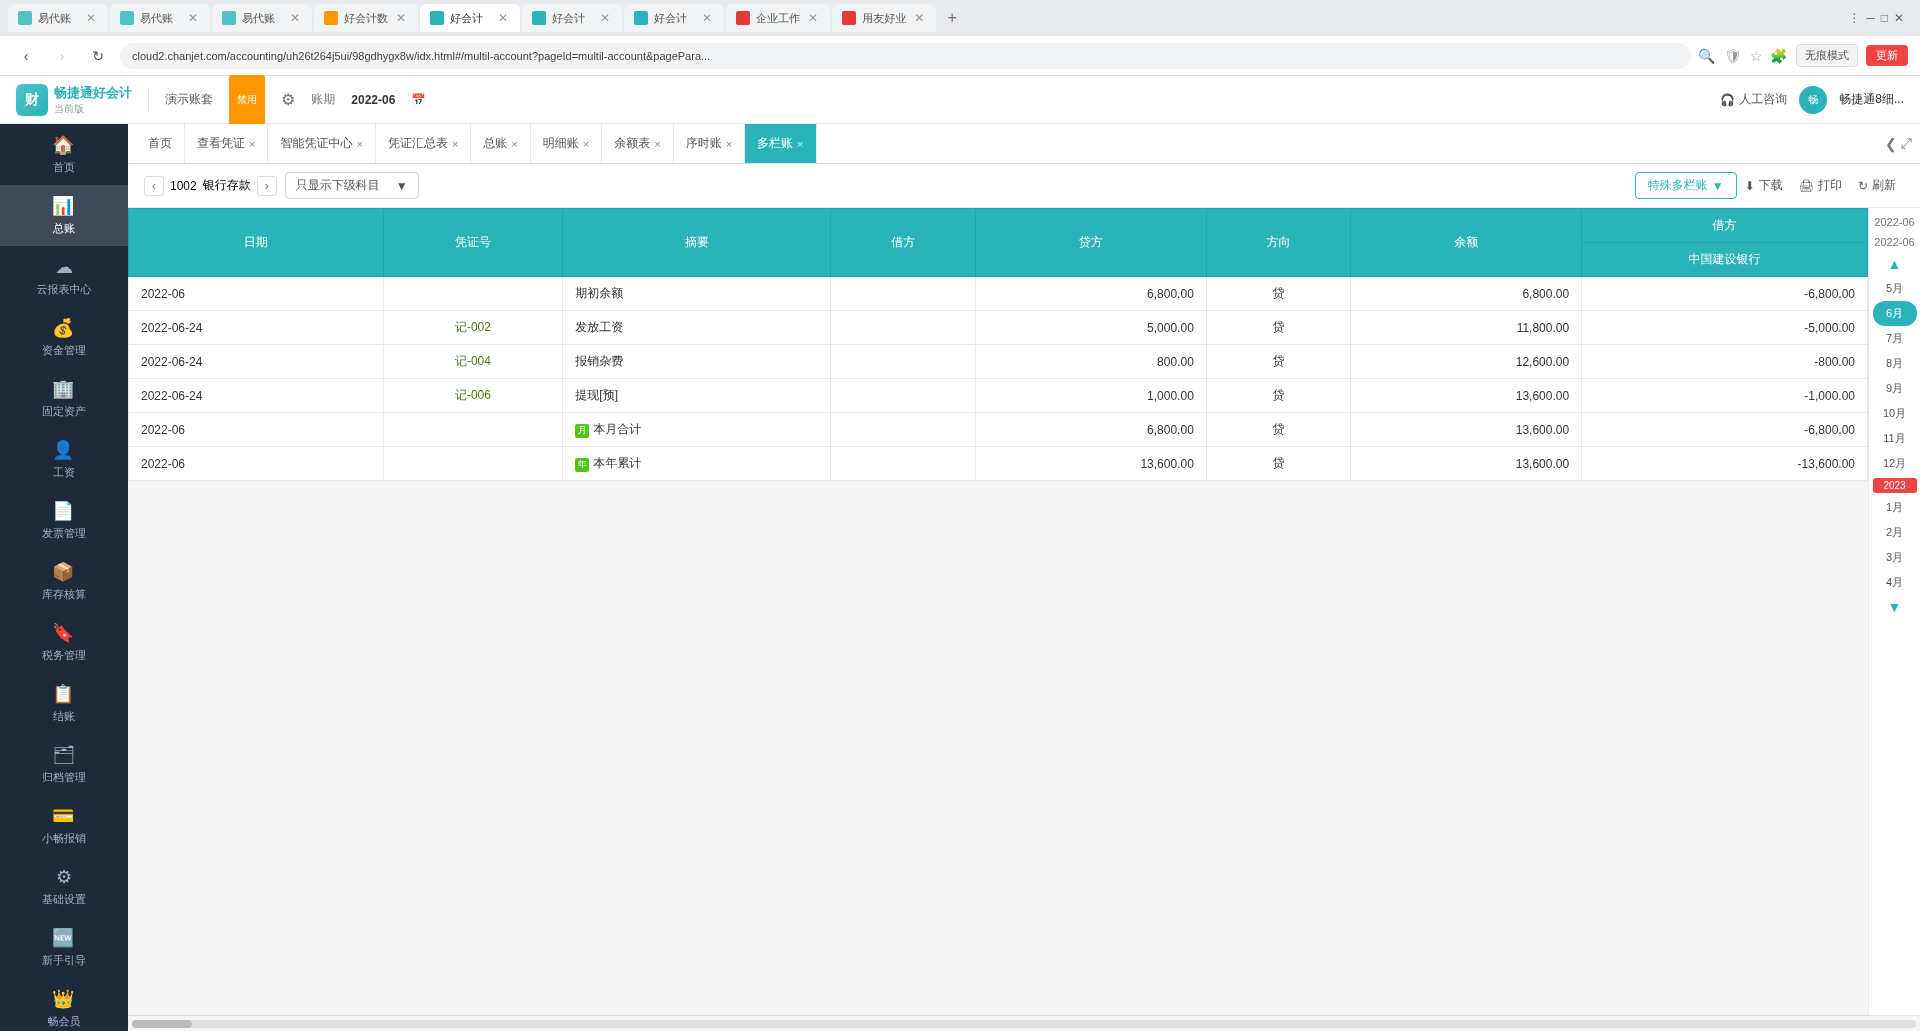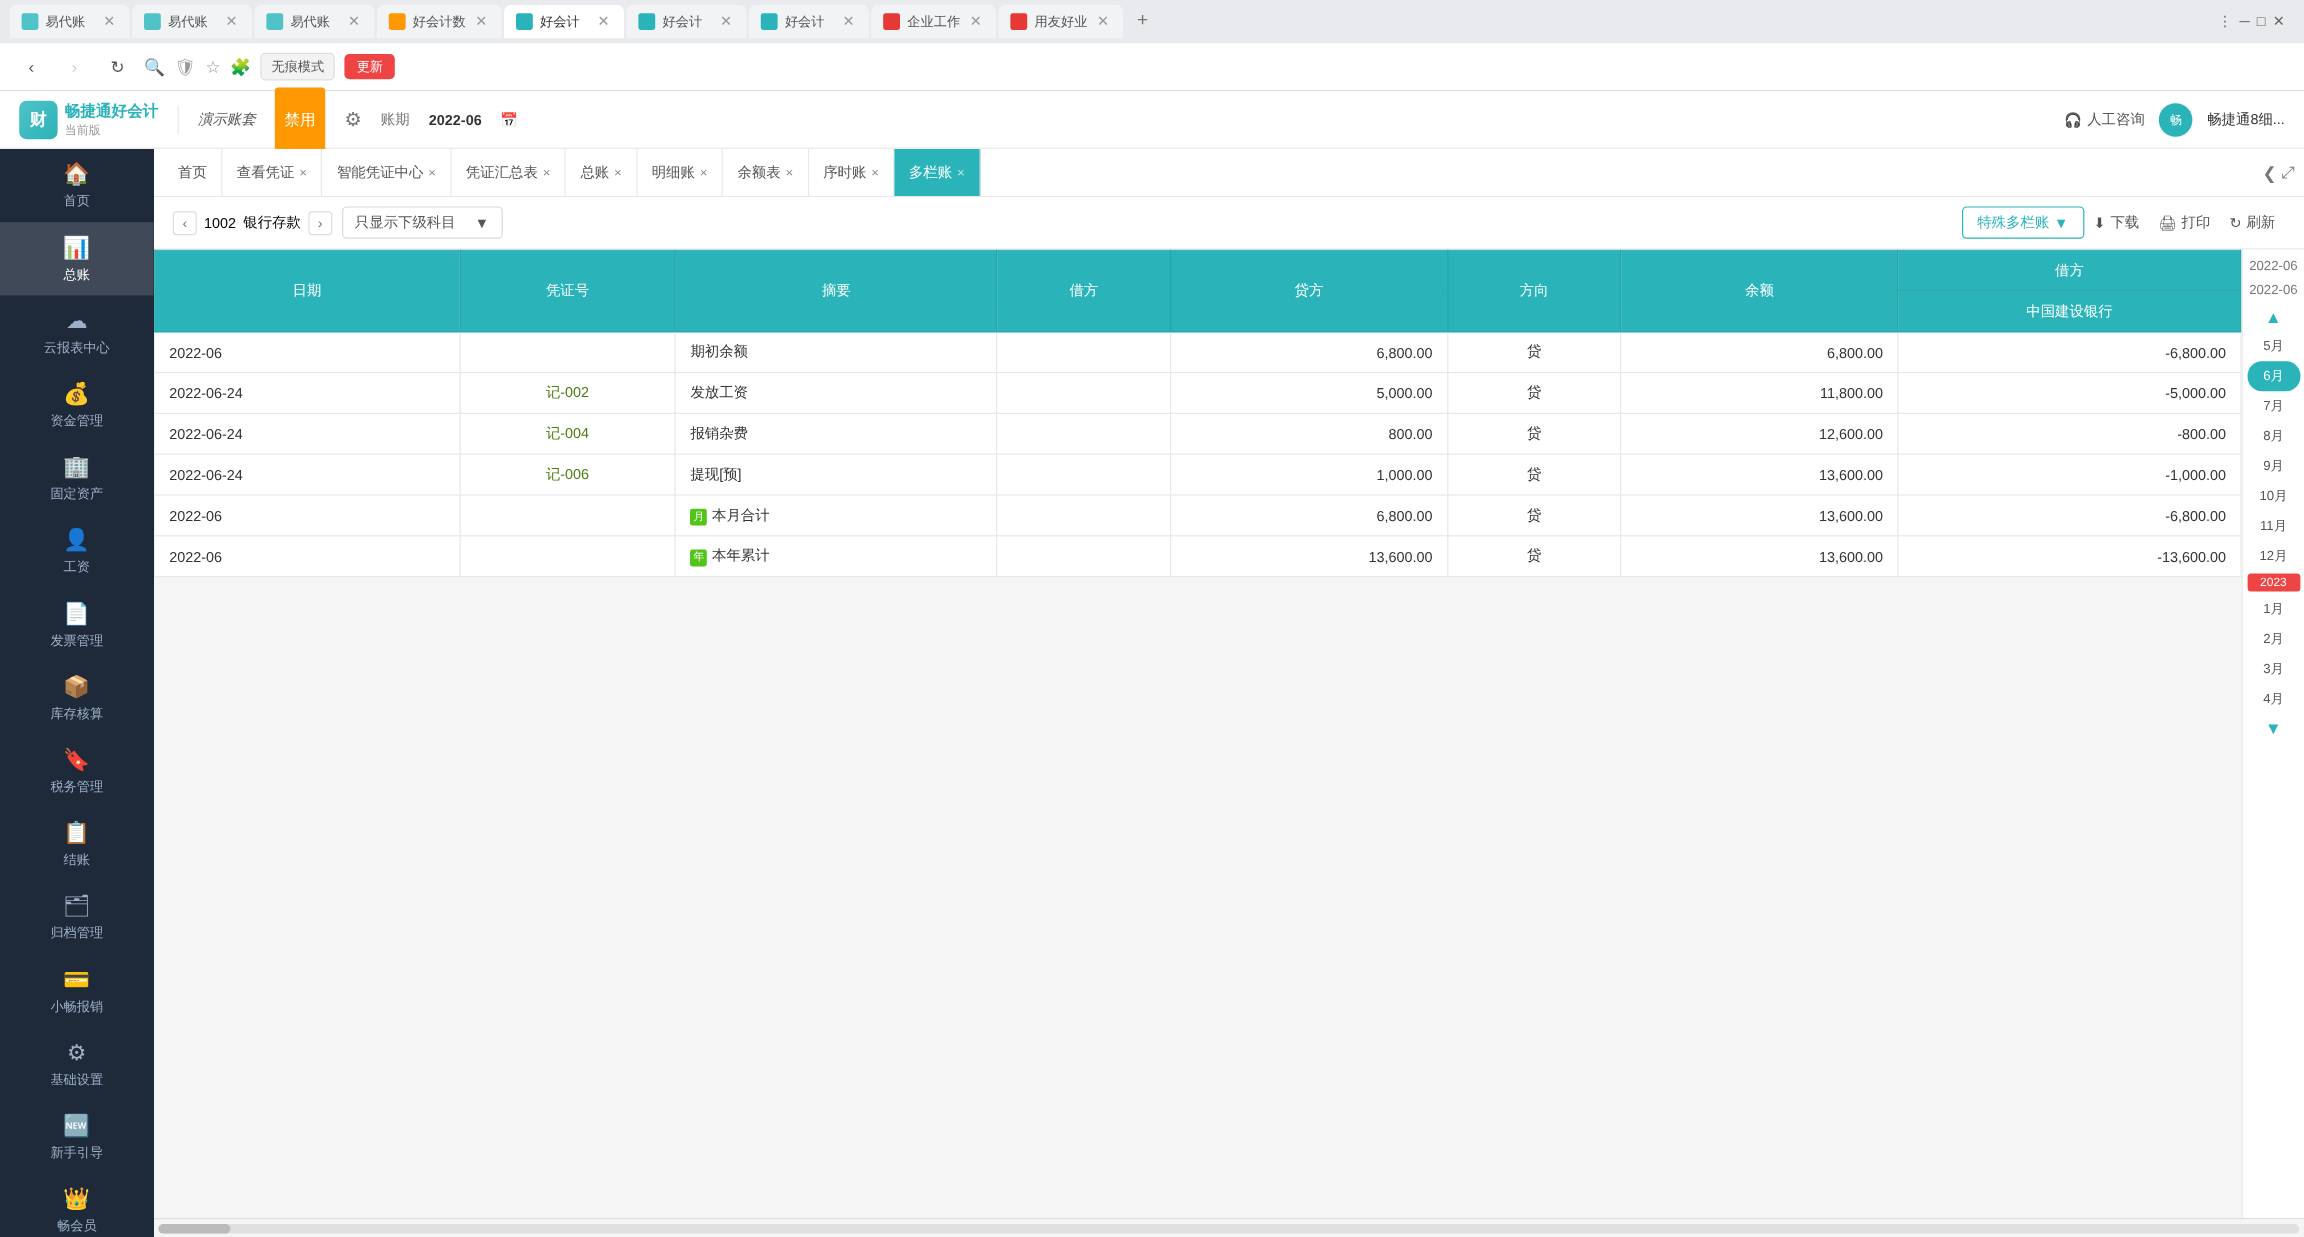--- a/index.html
+++ b/index.html
@@ -23,21 +23,21 @@
     .update-btn { background: #ef4444; color: white; border-radius: 4px; padding: 3px 10px; font-size: 11px; cursor: pointer; }
 
     
     .app { display: flex; flex-direction: column; height: calc(1031px - 76px); }
     .app-header { background: #fff; height: 48px; display: flex; align-items: center; padding: 0 16px; border-bottom: 1px solid #e8e8e8; gap: 16px; }
     .app-logo { display: flex; align-items: center; gap: 6px; }
     .logo-icon { width: 32px; height: 32px; background: linear-gradient(135deg, #4fc3c8, #2ab3b8); border-radius: 6px; display: flex; align-items: center; justify-content: center; color: white; font-size: 14px; font-weight: bold; }
     .logo-text { font-size: 13px; font-weight: bold; color: #2ab3b8; }
     .logo-sub { font-size: 10px; color: #999; }
     .header-divider { width: 1px; height: 24px; background: #e8e8e8; }
-    .demo-badge { background: #ff9800; color: white; padding: 18px 8px; border-radius: 3px; font-size: 13px; }
+    .demo-badge { background: #ff9800; color: white; padding: 18px 8px; border-radius: 3px; font-size: 10px; }
     .header-right { margin-left: auto; display: flex; align-items: center; gap: 12px; }
     .consult-btn { display: flex; align-items: center; gap: 4px; color: #555; font-size: 12px; cursor: pointer; }
     .user-avatar { width: 28px; height: 28px; border-radius: 50%; background: #2ab3b8; display: flex; align-items: center; justify-content: center; color: white; font-size: 10px; }
     .user-name { font-size: 12px; color: #333; }
 
     
     .main-layout { display: flex; flex: 1; overflow: hidden; }
 
     
     .sidebar { width: 128px; background: #1e2a3a; color: white; display: flex; flex-direction: column; overflow-y: auto; flex-shrink: 0; }
@@ -148,20 +148,21 @@
     <span style="cursor:pointer;color:#666;">─</span>
     <span style="cursor:pointer;color:#666;">□</span>
     <span style="cursor:pointer;color:#666;">✕</span>
   </div>
 </div>
 
 <div class="address-bar">
   <div class="nav-btn">‹</div>
   <div class="nav-btn" style="color:#ccc;">›</div>
   <div class="nav-btn">↻</div>
+  <div class="url-bar">cloud2.chanjet.com/accounting/uh26t264j5ui/98gdhygx8w/idx.html#/multil-account?pageId=multil-account&amp;pagePara...</div>
   <div class="address-right">
     <span style="cursor:pointer;color:#666;font-size:14px;">🔍</span>
     <span style="color:#999;font-size:14px;">🛡</span>
     <span style="cursor:pointer;color:#999;font-size:14px;">☆</span>
     <span style="cursor:pointer;color:#999;font-size:14px;">🧩</span>
     <div class="mode-btn">无痕模式</div>
     <div class="update-btn">更新</div>
   </div>
 </div>
 
@@ -169,21 +170,21 @@
 
   <div class="app-header">
     <div class="app-logo">
       <div class="logo-icon">财</div>
       <div>
         <div class="logo-text">畅捷通好会计</div>
         <div class="logo-sub">当前版</div>
       </div>
     </div>
     <div class="header-divider"></div>
-    <span style="font-size:12px;color:#555;font-style:italic;">演示账套</span>
+    <span style="font-size:12px;color:#555;">演示账套</span>
     <div class="demo-badge">禁用</div>
     <span style="cursor:pointer;color:#777;font-size:16px;">⚙</span>
     <span style="font-size:12px;color:#777;">账期</span>
     <span style="font-size:12px;font-weight:bold;color:#333;">2022-06</span>
     <span style="cursor:pointer;color:#777;">📅</span>
     <div class="header-right">
       <div class="consult-btn">
         <span>🎧</span>
         <span>人工咨询</span>
       </div>

